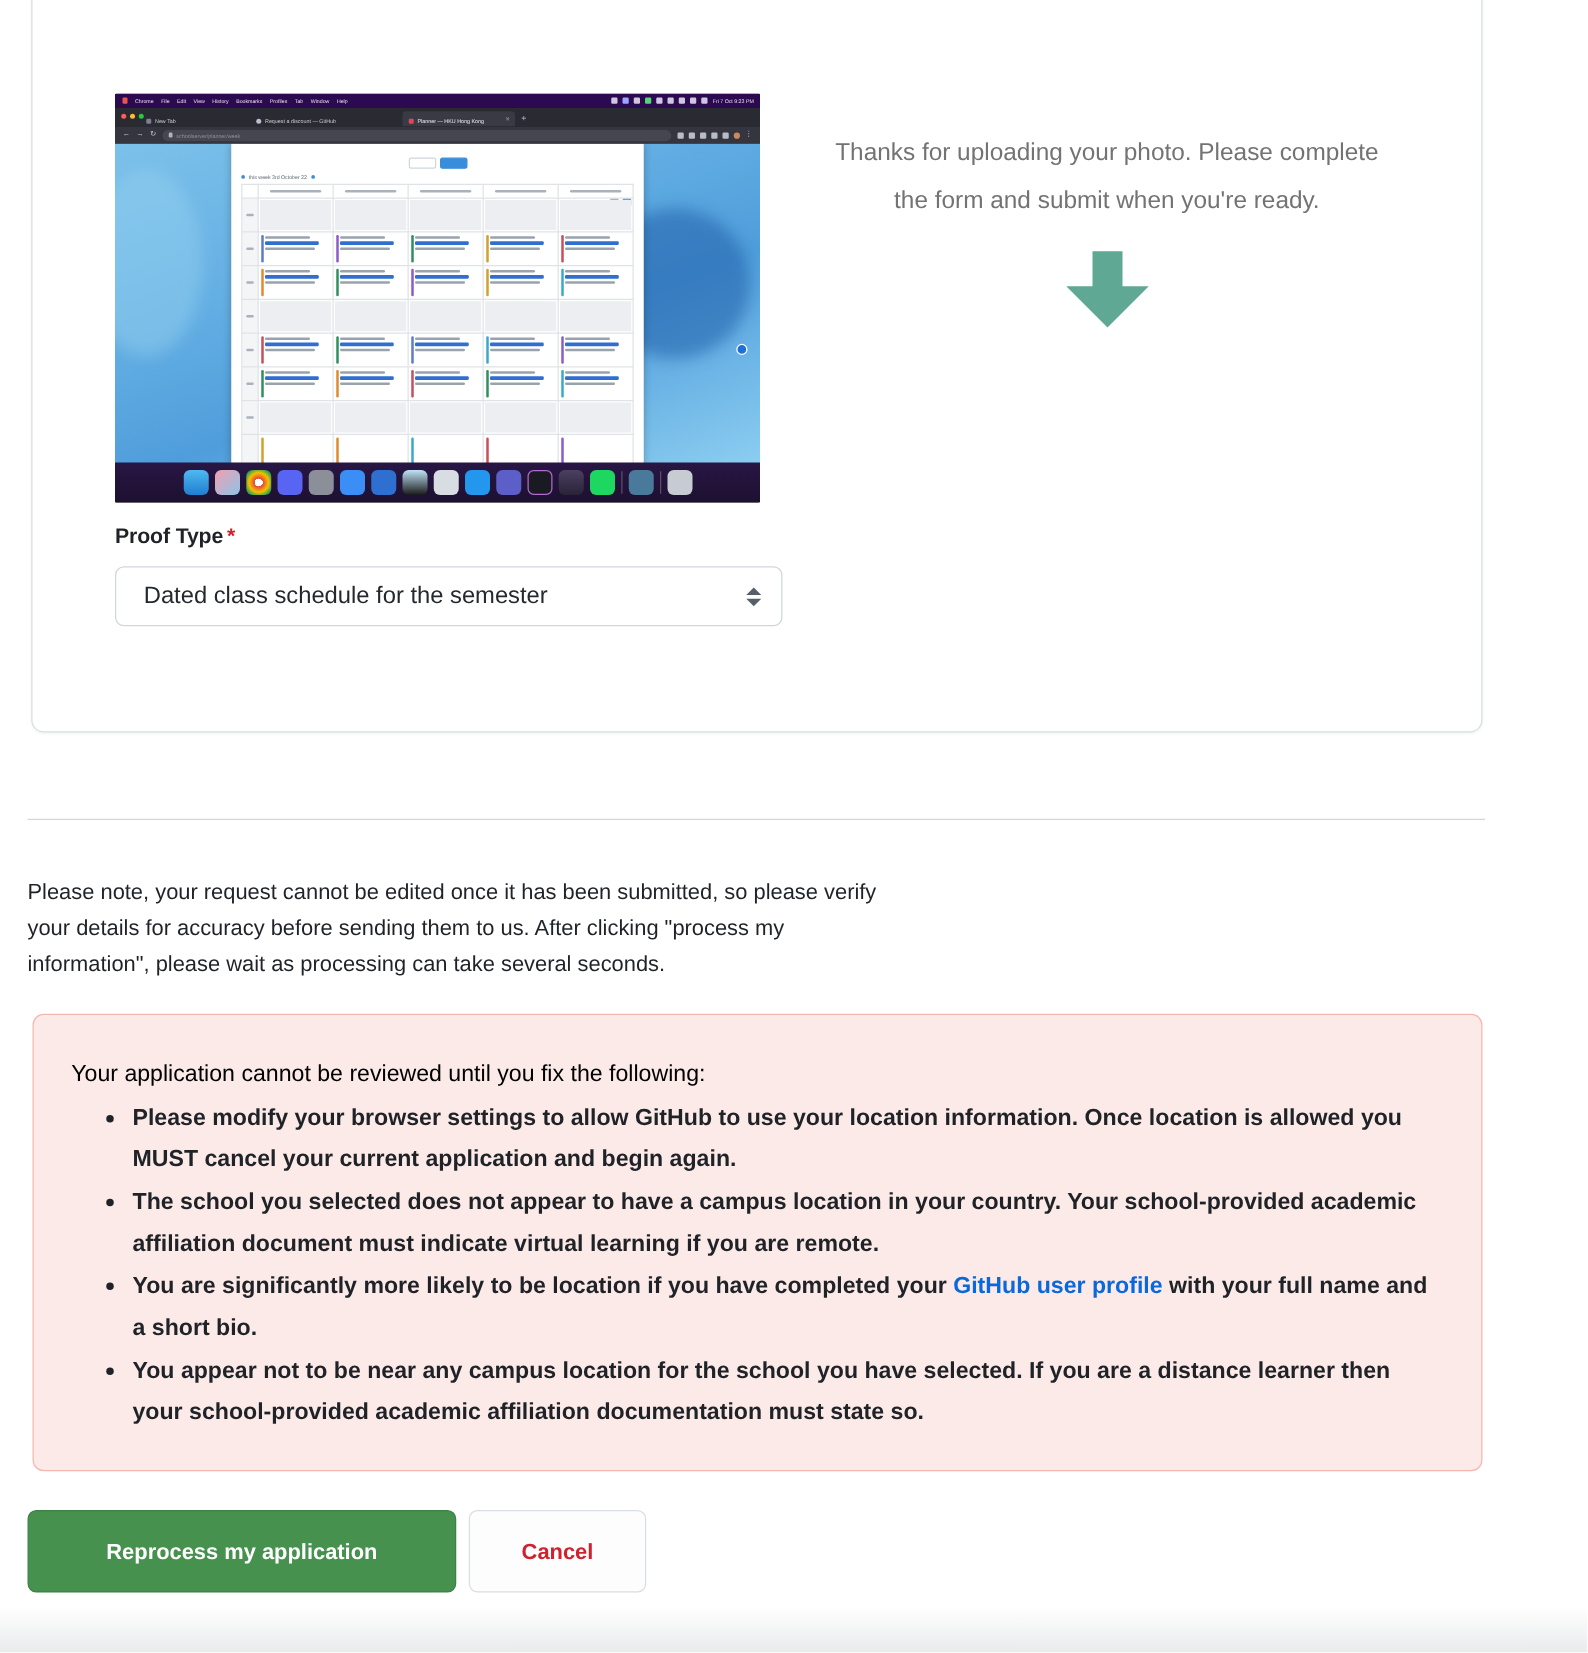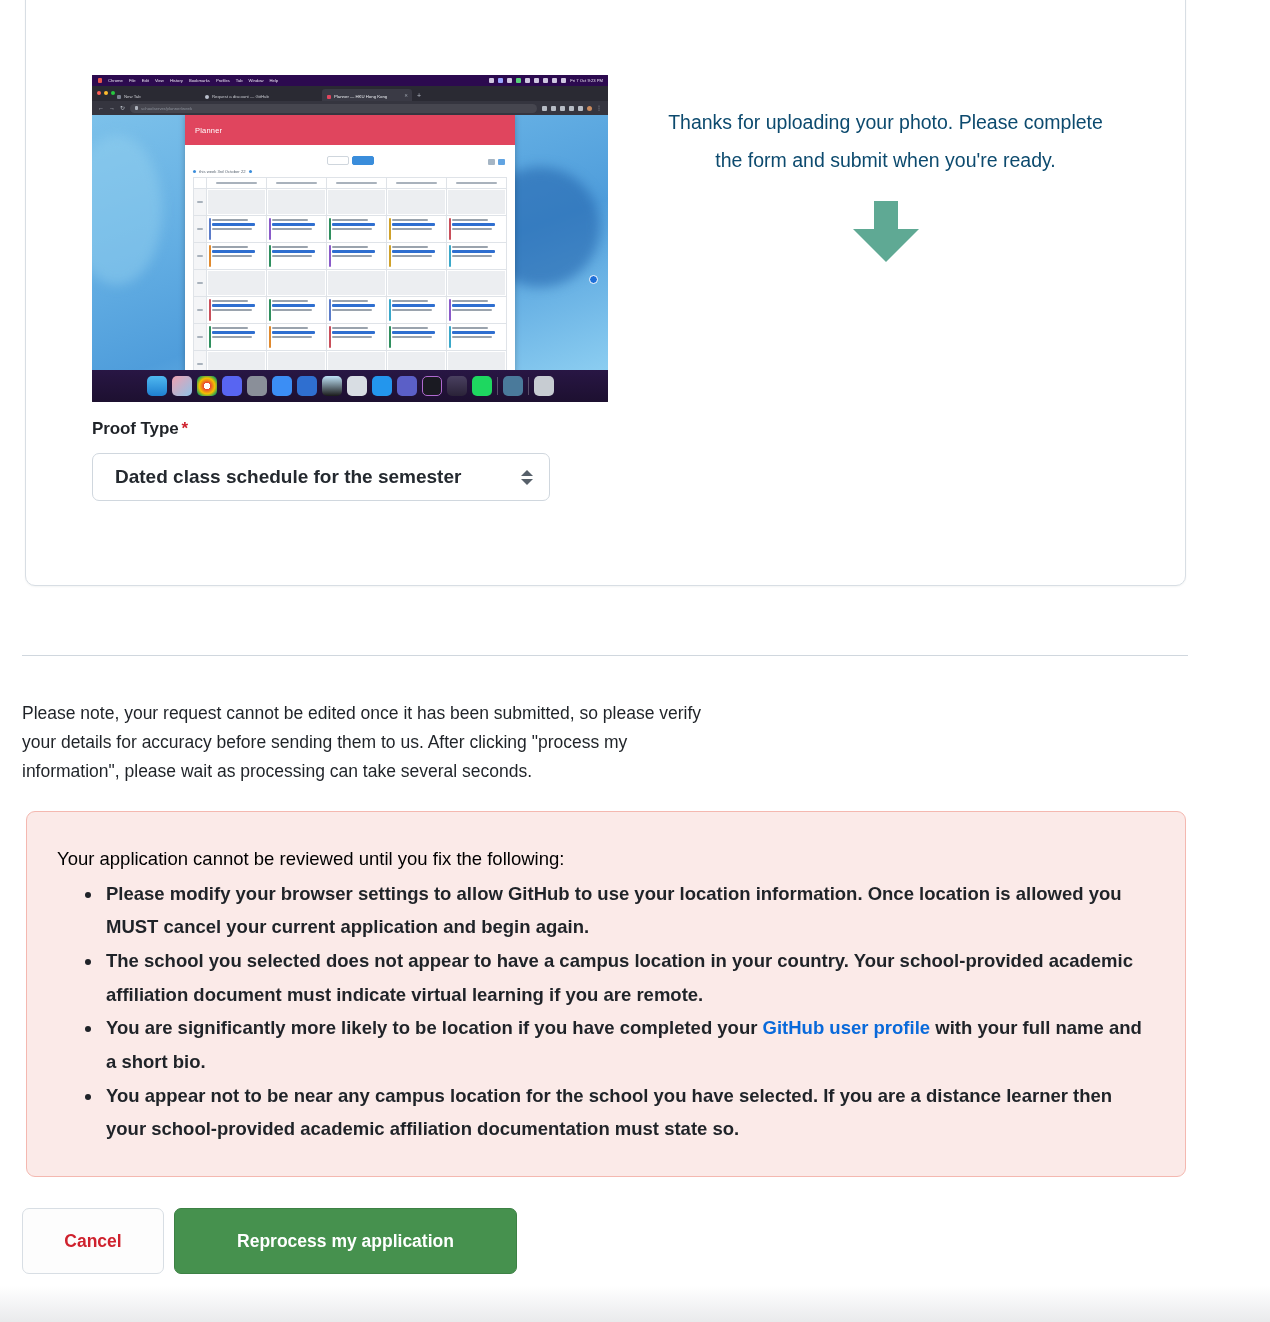--- a/index.html
+++ b/index.html
@@ -141,40 +141,40 @@
 
   
   .field-label {
     margin: 17px 0 0 0;
     font-size: 17px; font-weight: 700; color:#1f2328;
     letter-spacing:-.1px;
   }
   .req { color:#cf222e; font-weight:700; margin-left:3px; }
   .select-wrap {
     position: relative; margin-top: 14px;
-    width: 458px; height: 48px; font-weight: bold;
+    width: 534px; height: 48px;
   }
   .select-box {
     width:100%; height:100%;
     background:#fff; border:1px solid #d0d7de; border-radius:7px;
     display:flex; align-items:center; padding: 0 40px 0 22px;
     font-size:19px; color:#24292f; white-space:nowrap; overflow:hidden;
   }
   .select-caret {
     position:absolute; right:17px; top:50%; transform:translateY(-50%);
     width:12px; height:20px; display:flex; flex-direction:column;
     align-items:center; justify-content:center; gap:3px;
   }
   .select-caret i { display:block; width:0;height:0;border-left:6px solid transparent;border-right:6px solid transparent; }
   .select-caret i.up { border-bottom:6px solid #57606a; }
   .select-caret i.dn { border-top:6px solid #57606a; }
 
   
   .thanks {
-    font-size: 19.5px; line-height: 1.95; color:#0c4a6e;
+    font-size: 19.5px; line-height: 1.95; color:#737373;
     max-width: 450px; margin: 0 auto;
   }
   .arrow-down {
     margin: 22px auto 0 auto;
     width: 66px; height: 60px; position: relative;
   }
   .arrow-down .stem {
     position:absolute; left:21px; top:0; width:24px; height:30px;
     background: var(--arrowcolor, #5fa994);
   }
@@ -315,21 +315,20 @@
               <span class="ubic avatar"></span>
               <span class="nav-ic">⋮</span>
             </span>
           </div>
 
           <div class="shot-page">
             <span class="wall-blob blob1"></span>
             <span class="wall-blob blob2"></span>
 
             <div class="browser-win">
-              <div class="planner-hdr">Planner</div>
               <div class="planner-body">
                 <div class="pbtns">
                   <span class="pb"></span>
                   <span class="pb active"></span>
                 </div>
                 <div class="pweek">
                   <span class="pdot"></span>
                   <span>this week 3rd October 22</span>
                   <span class="pdot"></span>
                 </div>
@@ -664,18 +663,18 @@
       <li>
         <span>You are significantly more likely to be location if you have completed your </span><a href="#">GitHub user profile</a><span> with your full name and a short bio.</span>
       </li>
       <li>
         <span>You appear not to be near any campus location for the school you have selected. If you are a distance learner then your school-provided academic affiliation documentation must state so.</span>
       </li>
     </ul>
   </div>
 
   <div class="actions">
+    <button class="btn btn-primary" style="background: rgb(70, 145, 78);">Reprocess my application</button>
     <button class="btn btn-secondary" style="color: rgb(207, 34, 46);">Cancel</button>
-    <button class="btn btn-primary" style="background: rgb(70, 145, 78);">Reprocess my application</button>
   </div>
 
   <div class="bottom-shadow"></div>
 </div>
 
 </body></html>

